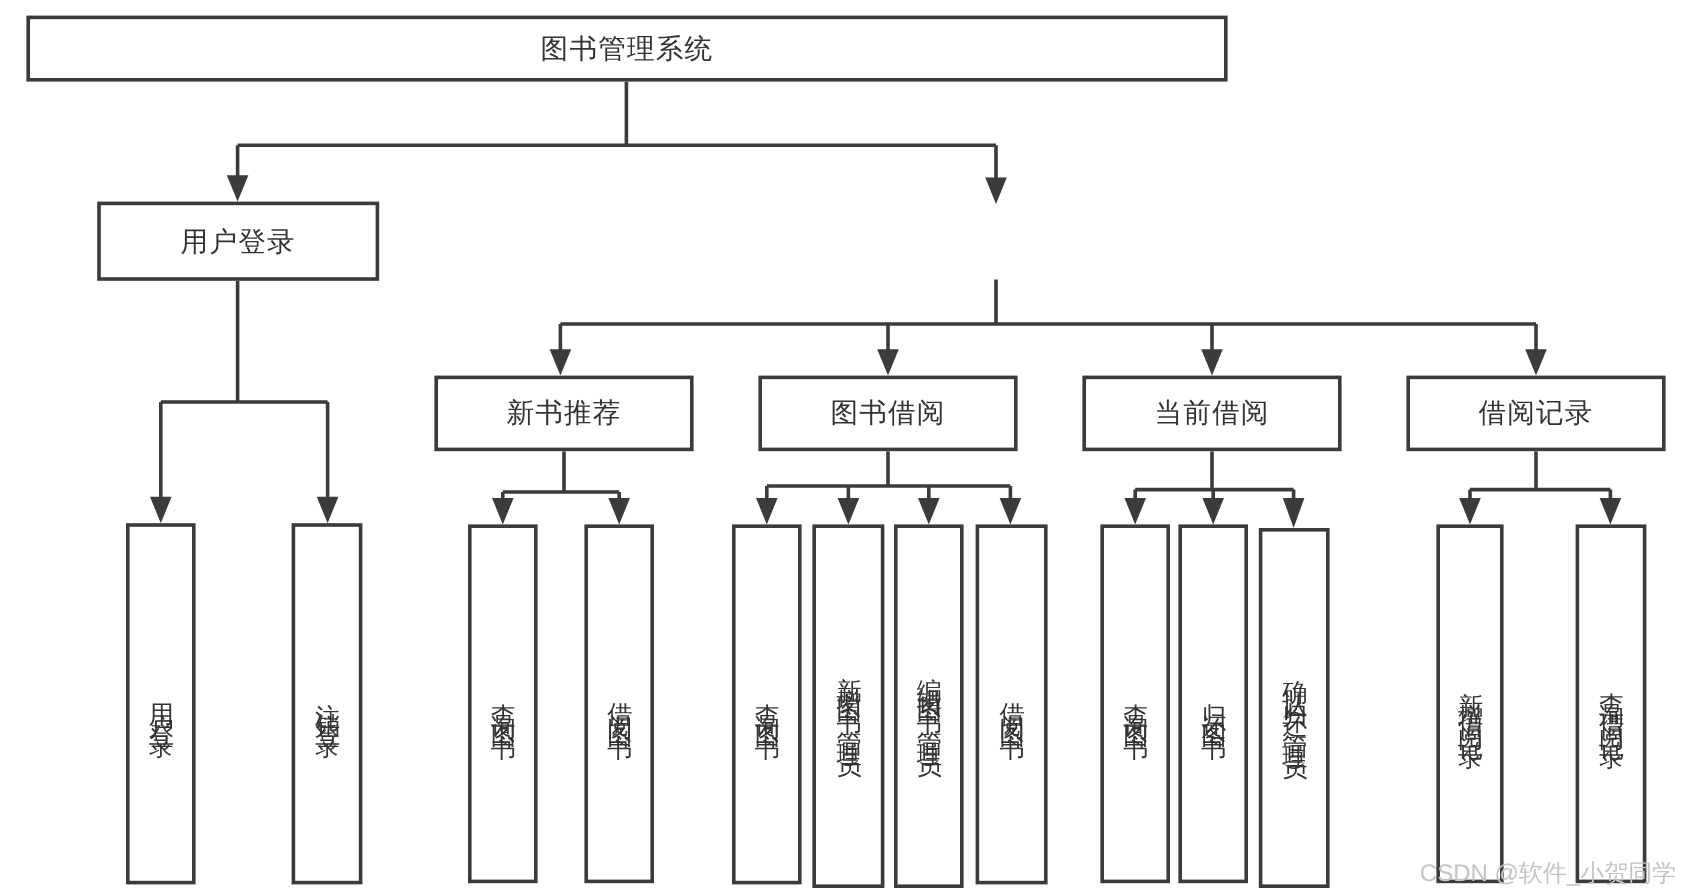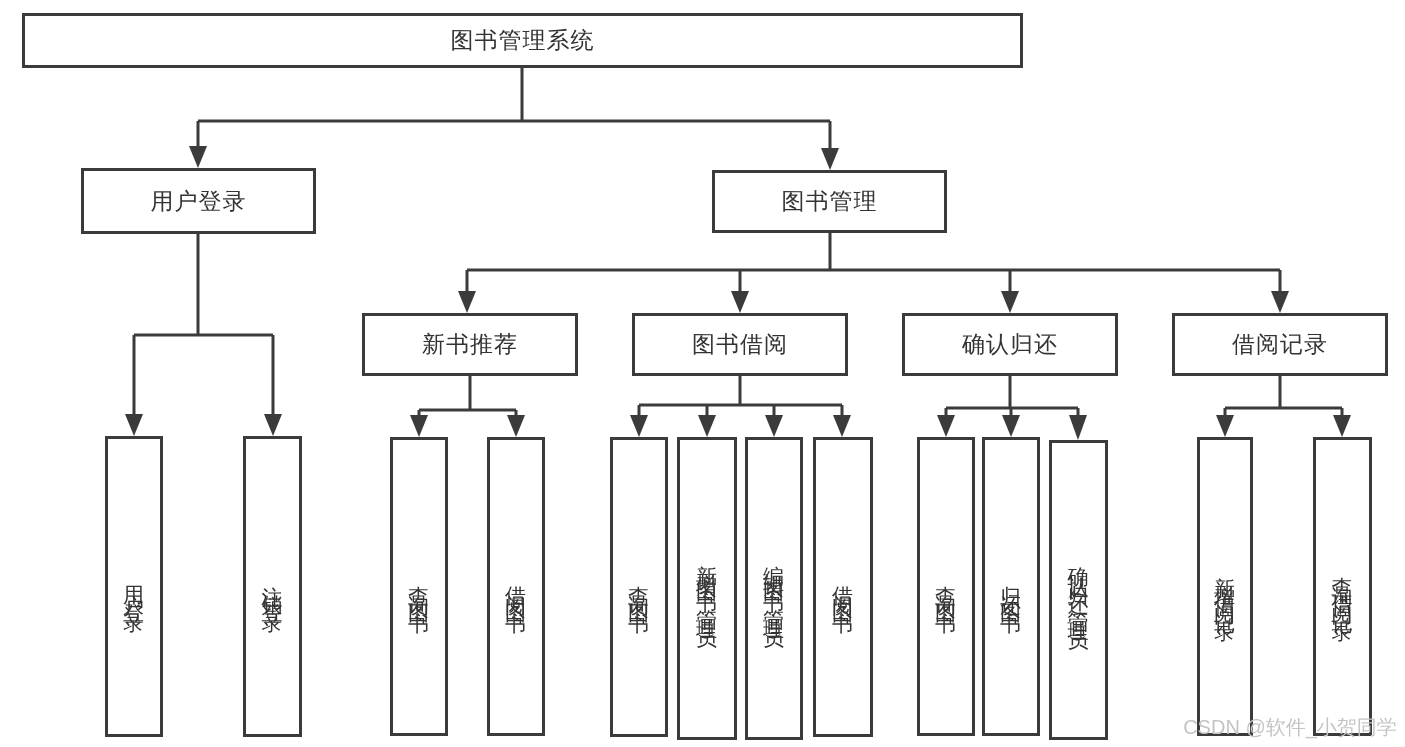--- a/index.html
+++ b/index.html
@@ -89,32 +89,29 @@
     </g>
   </svg>
 
   <div class="hbox" style="left:22px;top:13px;width:1001px;height:55px">
     <span>图书管理系统</span>
   </div>
 
   <div class="hbox" style="left:81px;top:168px;width:235px;height:66px">
     <span>用户登录</span>
   </div>
-  <div class="hbox" style="left:712px;top:170px;width:235px;height:63px">
-    <span>图书管理</span>
-  </div>
 
   <div class="hbox" style="left:632px;top:313px;width:216px;height:63px">
     <span>图书借阅</span>
   </div>
   <div class="hbox" style="left:362px;top:313px;width:216px;height:63px">
     <span>新书推荐</span>
   </div>
   <div class="hbox" style="left:902px;top:313px;width:216px;height:63px">
-    <span>确认归还</span>
+    <span>当前借阅</span>
   </div>
   <div class="hbox" style="left:1172px;top:313px;width:216px;height:63px">
     <span>借阅记录</span>
   </div>
 
   <div class="vbox" style="left:105px;top:436px;width:58px;height:301px">
     <span class="vtext">用户登录</span>
   </div>
   <div class="vbox" style="left:243px;top:436px;width:59px;height:301px">
     <span class="vtext">注销登录</span>

